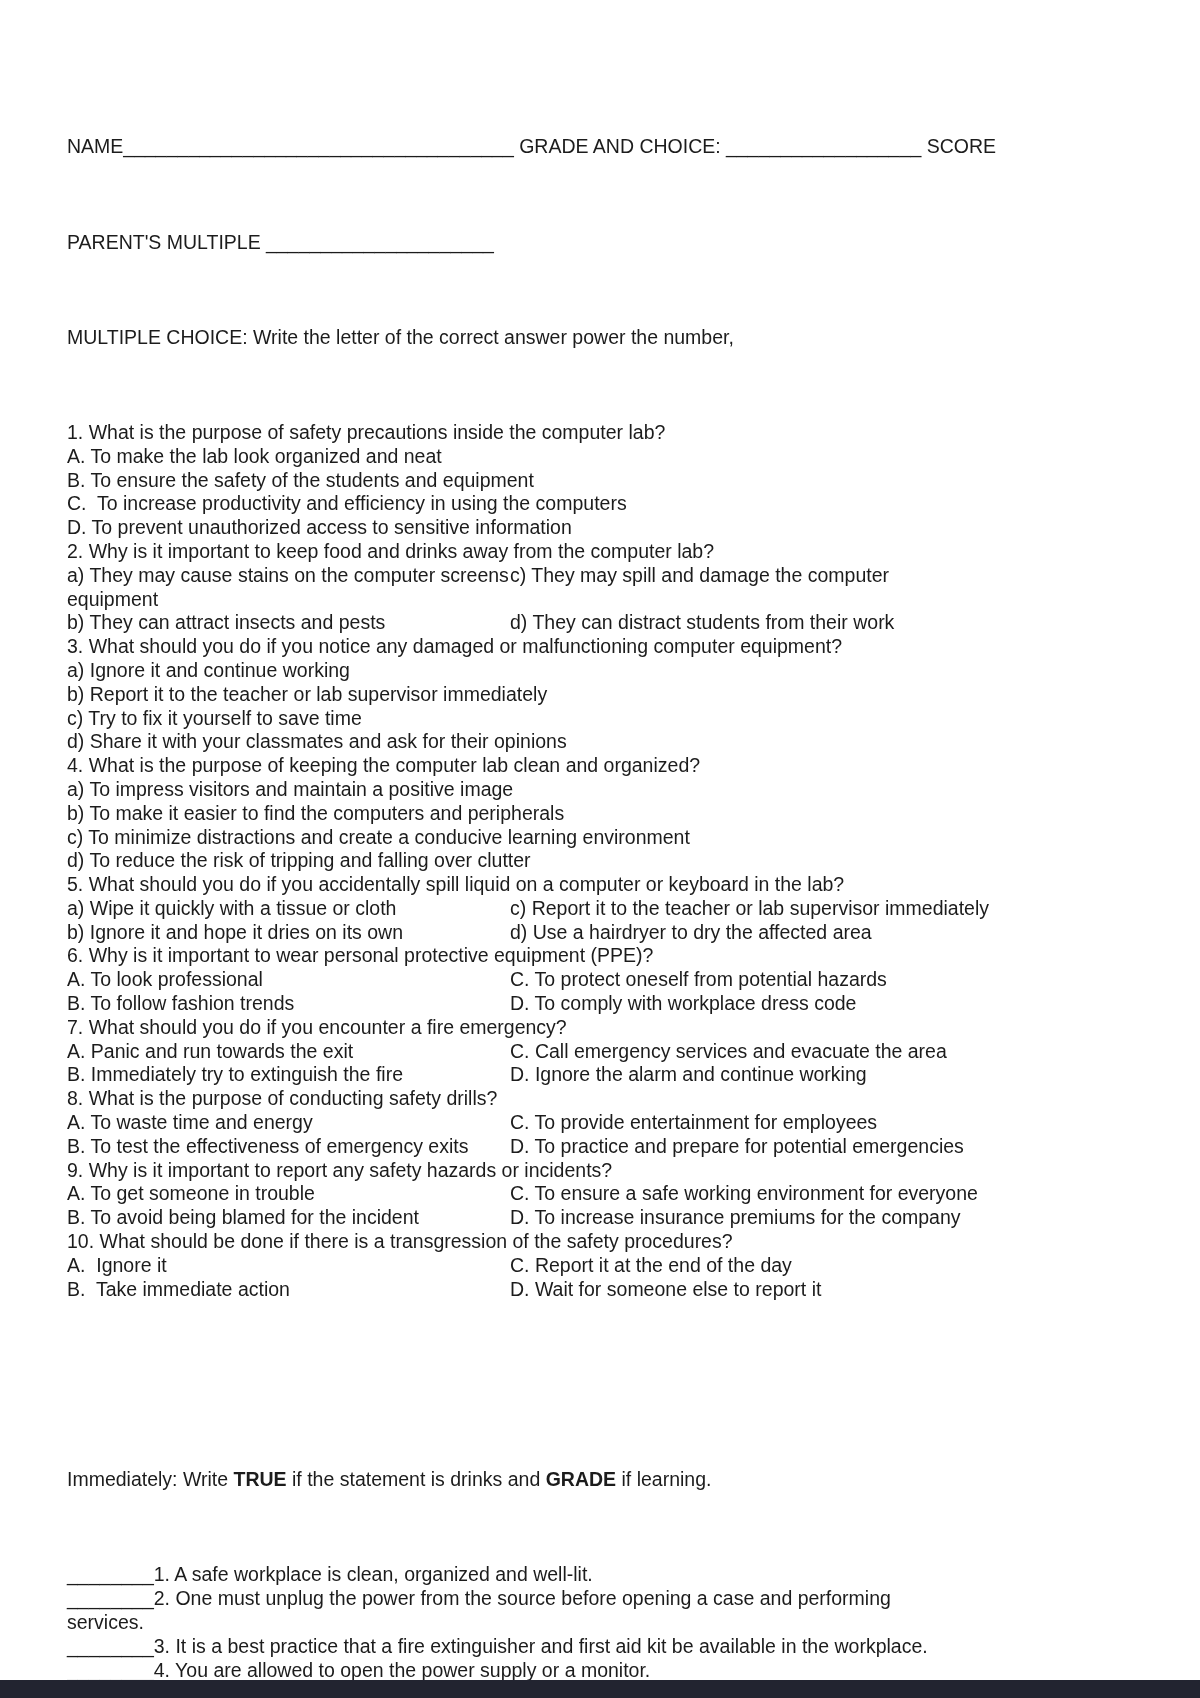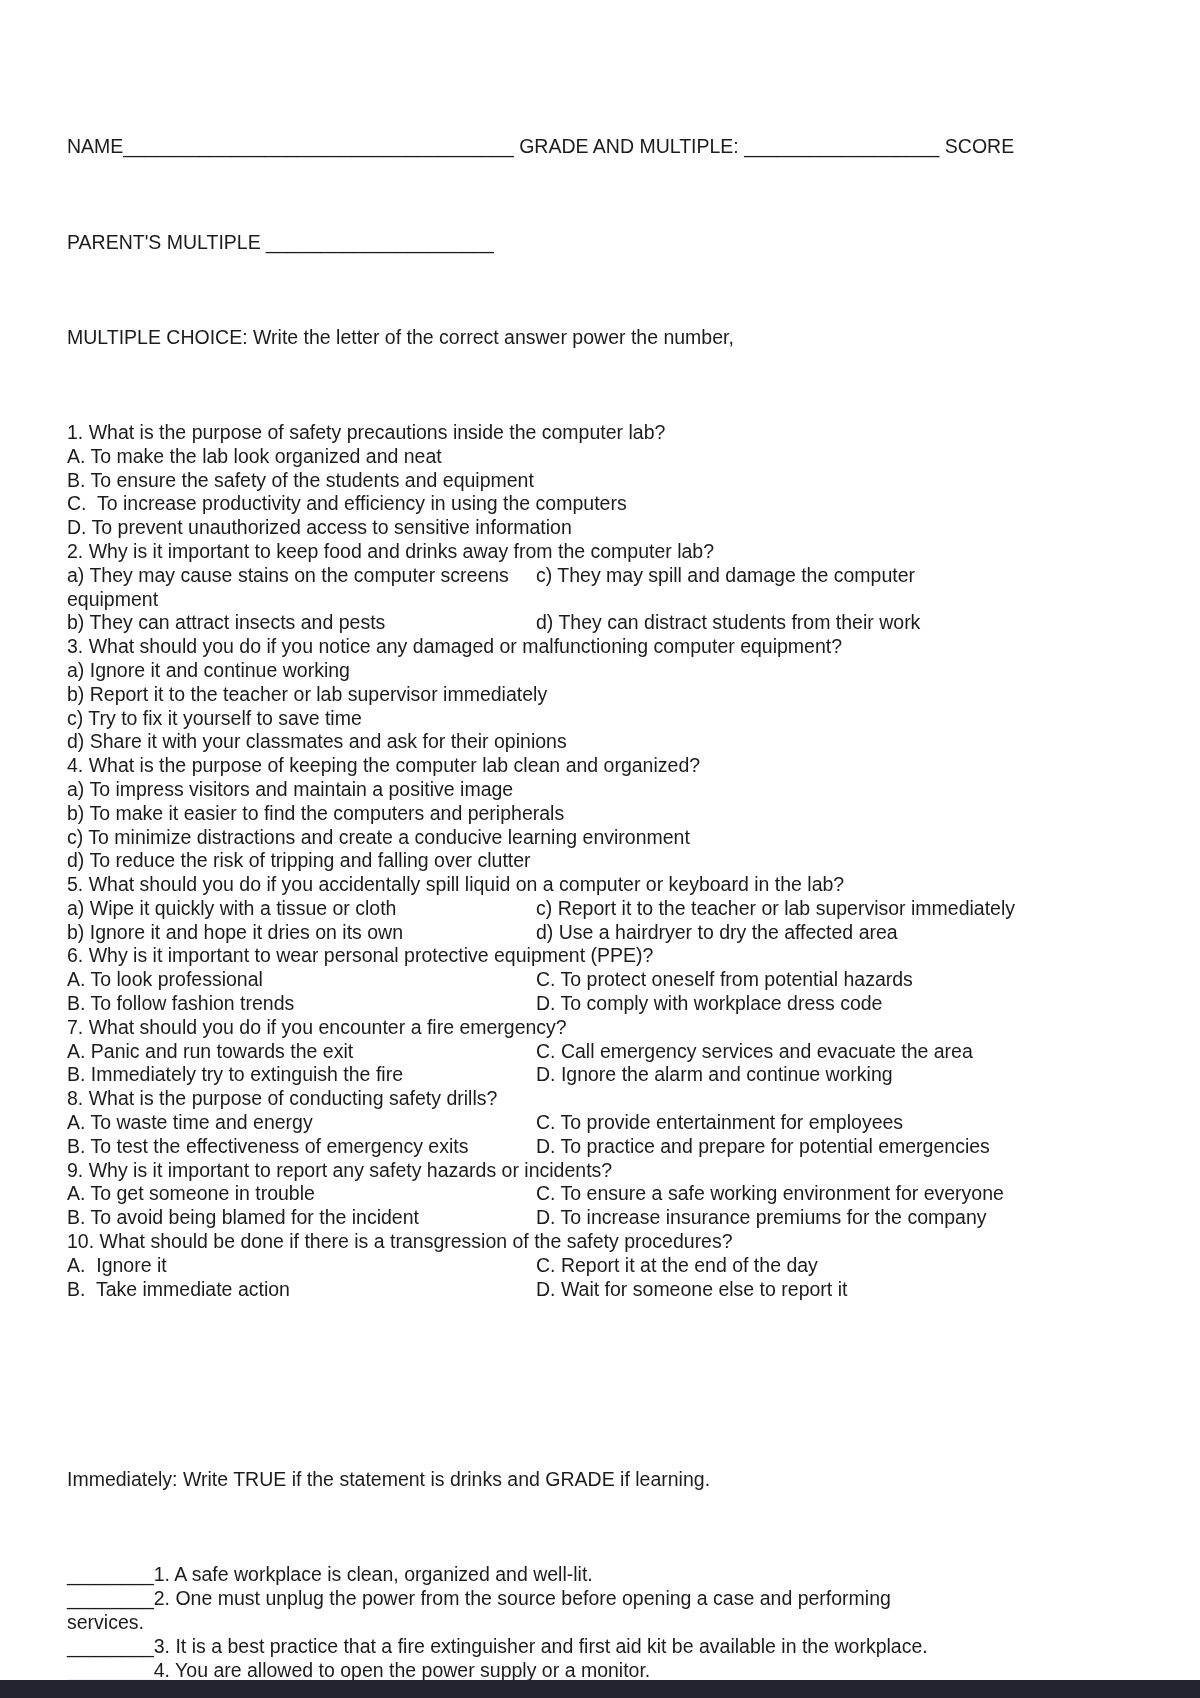--- a/index.html
+++ b/index.html
@@ -24,44 +24,44 @@
     line-height: 23.8px;
     color: #1c1c1c;
     white-space: pre-wrap;
   }
   .line {
     position: relative;
     min-height: 23.8px;
   }
   .col2 {
     position: absolute;
-    left: 469px;
+    left: 443px;
     top: 0;
     white-space: pre-wrap;
   }
   .spacer {
     height: 24px;
   }
-  b { font-weight: normal; }
+  b { font-weight: bold; }
   .bottom-bar {
     position: absolute;
     left: 0;
     bottom: 0;
     width: 100%;
     height: 18px;
     background: #222430;
   }
 </style>
 </head>
 <body>
 
 <div class="page">
   <div class="content">
 
-    <div class="line">NAME____________________________________ GRADE AND MULTIPLE: __________________ SCORE</div>
+    <div class="line">NAME____________________________________ GRADE AND CHOICE: __________________ SCORE</div>
 
     <div class="line">PARENT'S MULTIPLE _____________________</div>
 
     <div class="line">MULTIPLE CHOICE: Write the letter of the correct answer power the number,</div>
 
     <div id="mc-lines"><div class="line"><span>1. What is the purpose of safety precautions inside the computer lab?</span></div><div class="line"><span>A. To make the lab look organized and neat</span></div><div class="line"><span>B. To ensure the safety of the students and equipment</span></div><div class="line"><span>C.  To increase productivity and efficiency in using the computers</span></div><div class="line"><span>D. To prevent unauthorized access to sensitive information</span></div><div class="line"><span>2. Why is it important to keep food and drinks away from the computer lab?</span></div><div class="line"><span>a) They may cause stains on the computer screens</span><span class="col2">c) They may spill and damage the computer</span></div><div class="line"><span>equipment</span></div><div class="line"><span>b) They can attract insects and pests</span><span class="col2">d) They can distract students from their work</span></div><div class="line"><span>3. What should you do if you notice any damaged or malfunctioning computer equipment?</span></div><div class="line"><span>a) Ignore it and continue working</span></div><div class="line"><span>b) Report it to the teacher or lab supervisor immediately</span></div><div class="line"><span>c) Try to fix it yourself to save time</span></div><div class="line"><span>d) Share it with your classmates and ask for their opinions</span></div><div class="line"><span>4. What is the purpose of keeping the computer lab clean and organized?</span></div><div class="line"><span>a) To impress visitors and maintain a positive image</span></div><div class="line"><span>b) To make it easier to find the computers and peripherals</span></div><div class="line"><span>c) To minimize distractions and create a conducive learning environment</span></div><div class="line"><span>d) To reduce the risk of tripping and falling over clutter</span></div><div class="line"><span>5. What should you do if you accidentally spill liquid on a computer or keyboard in the lab?</span></div><div class="line"><span>a) Wipe it quickly with a tissue or cloth</span><span class="col2">c) Report it to the teacher or lab supervisor immediately</span></div><div class="line"><span>b) Ignore it and hope it dries on its own</span><span class="col2">d) Use a hairdryer to dry the affected area</span></div><div class="line"><span>6. Why is it important to wear personal protective equipment (PPE)?</span></div><div class="line"><span>A. To look professional</span><span class="col2">C. To protect oneself from potential hazards</span></div><div class="line"><span>B. To follow fashion trends</span><span class="col2">D. To comply with workplace dress code</span></div><div class="line"><span>7. What should you do if you encounter a fire emergency?</span></div><div class="line"><span>A. Panic and run towards the exit</span><span class="col2">C. Call emergency services and evacuate the area</span></div><div class="line"><span>B. Immediately try to extinguish the fire</span><span class="col2">D. Ignore the alarm and continue working</span></div><div class="line"><span>8. What is the purpose of conducting safety drills?</span></div><div class="line"><span>A. To waste time and energy</span><span class="col2">C. To provide entertainment for employees</span></div><div class="line"><span>B. To test the effectiveness of emergency exits</span><span class="col2">D. To practice and prepare for potential emergencies</span></div><div class="line"><span>9. Why is it important to report any safety hazards or incidents?</span></div><div class="line"><span>A. To get someone in trouble</span><span class="col2">C. To ensure a safe working environment for everyone</span></div><div class="line"><span>B. To avoid being blamed for the incident</span><span class="col2">D. To increase insurance premiums for the company</span></div><div class="line"><span>10. What should be done if there is a transgression of the safety procedures?</span></div><div class="line"><span>A.  Ignore it</span><span class="col2">C. Report it at the end of the day</span></div><div class="line"><span>B.  Take immediate action</span><span class="col2">D. Wait for someone else to report it</span></div></div>
 
     <div class="spacer"></div>
 
     <div class="line"><span>Immediately: Write </span><b>TRUE</b><span> if the statement is drinks and </span><b>GRADE</b><span> if learning.</span></div>

